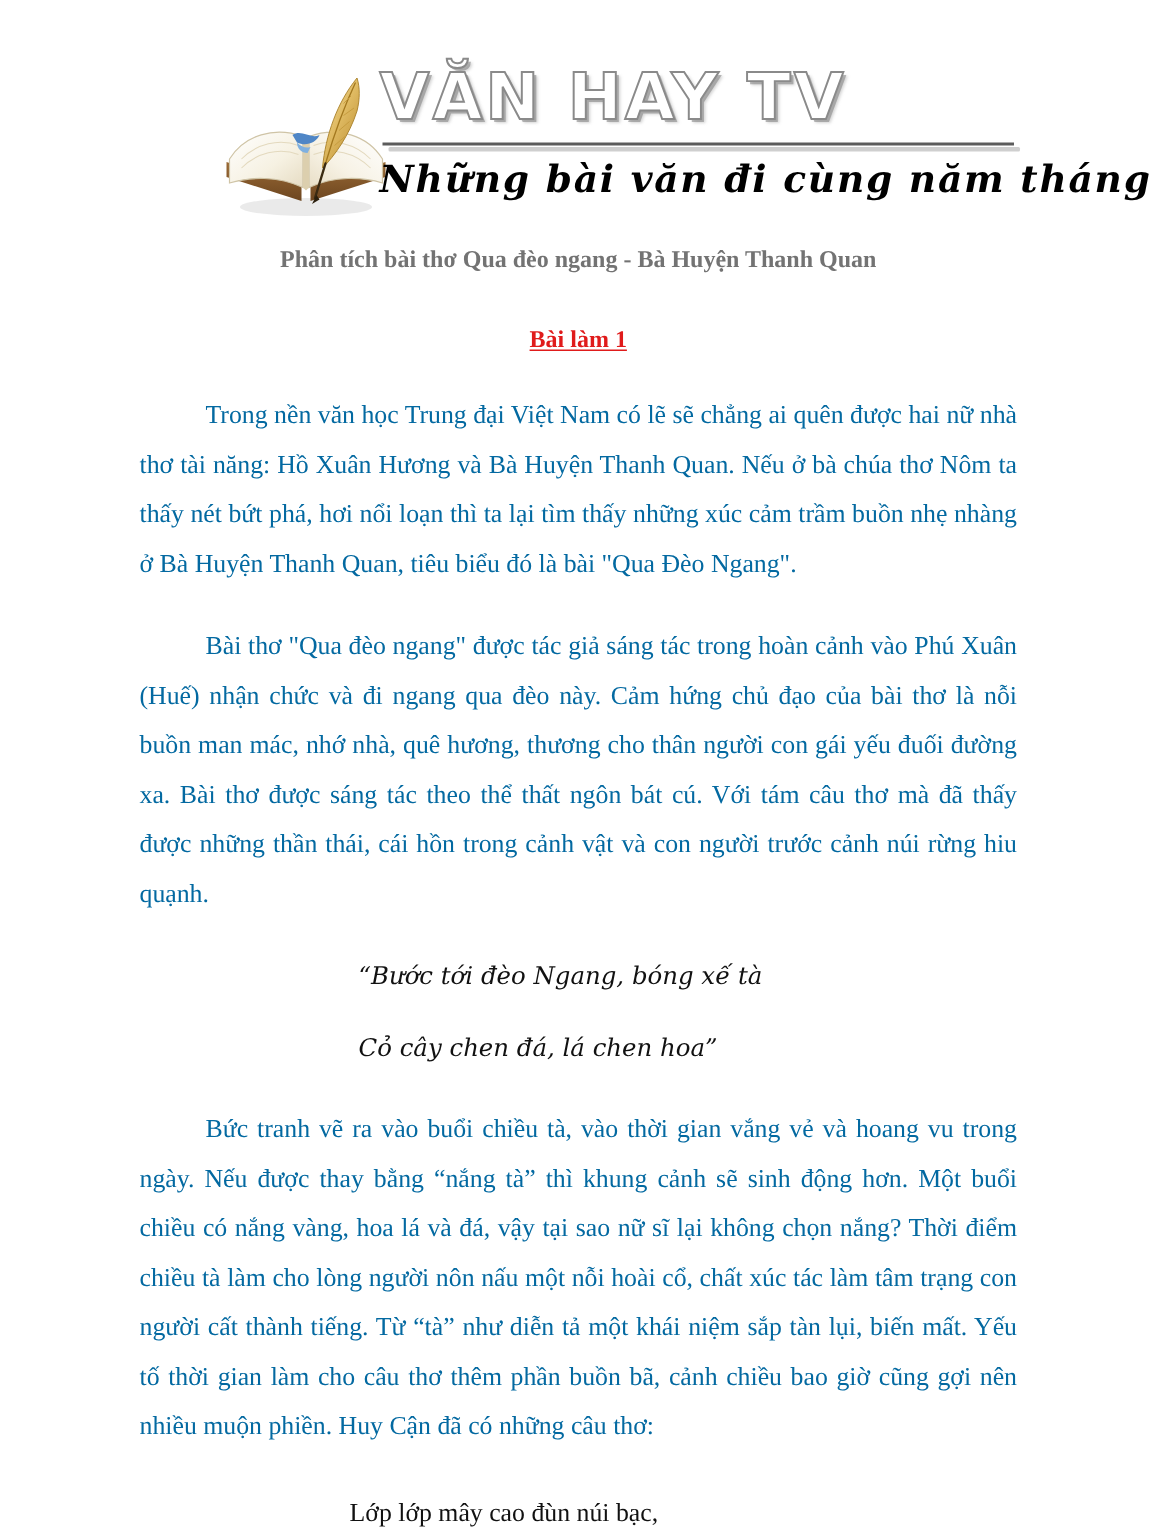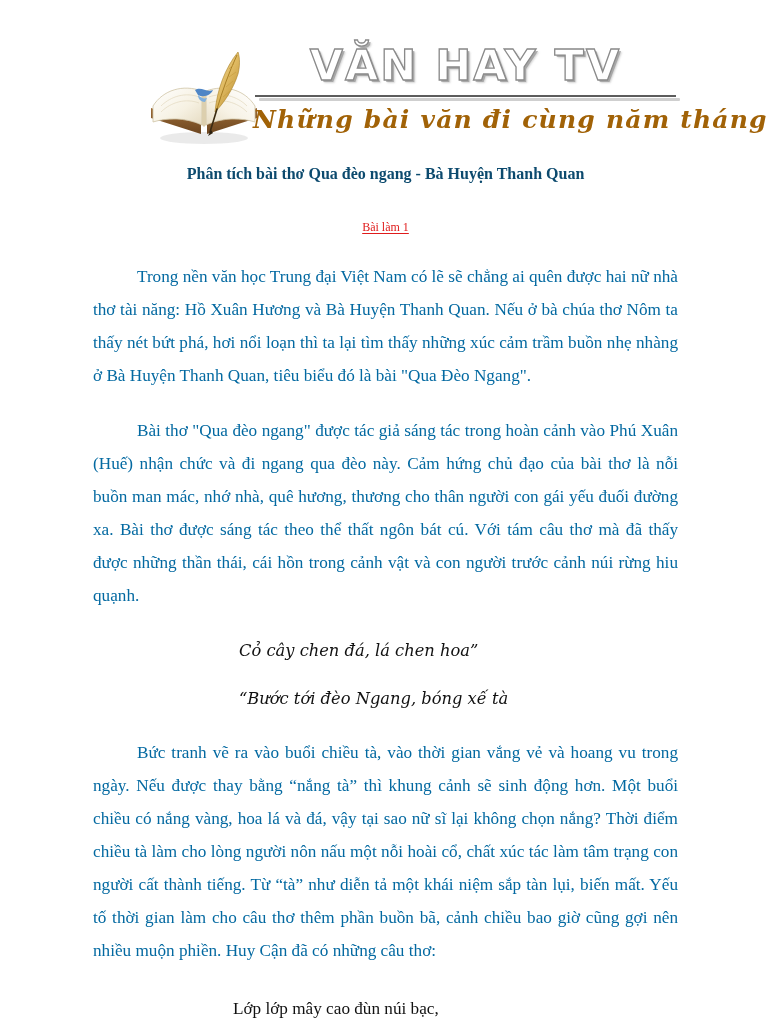--- a/index.html
+++ b/index.html
@@ -53,21 +53,21 @@
     top: 2px;
     width: 425px;
     height: 118px;
   }
 
   .brand-title {
     position: absolute;
     left: 0;
     top: 0;
     width: 425px;
-    text-align: center;
+    text-align: left;
     font-family: "DejaVu Sans", "Liberation Sans", sans-serif;
     font-weight: 700;
     font-size: 43px;
     line-height: 50px;
     letter-spacing: 2px;
     color: #ffffff;
     -webkit-text-stroke: 1.3px #8a8a8a;
     text-shadow:
        2px 2px 0 rgba(130,130,130,0.55),
        3px 3px 2px rgba(150,150,150,0.40);
@@ -104,48 +104,48 @@
     left: 0;
     top: 62px;
     width: 440px;
     text-align: center;
     font-family: "DejaVu Serif", "Liberation Serif", serif;
     font-style: italic;
     font-weight: 700;
     font-size: 25px;
     line-height: 36px;
     letter-spacing: 1.2px;
-    color: #a16207;
+    color: #000000;
     white-space: nowrap;
   }
 
   
   .doc {
     position: absolute;
     left: 93px;
     top: 162px;
     width: 585px;
   }
 
   .doc-title {
     margin: 0;
     padding: 0 0 0 0;
     text-align: center;
     font-size: 16px;
     line-height: 24px;
     font-weight: 700;
-    color: #0c4a6e;
+    color: #737373;
   }
 
   .doc-subtitle {
     margin: 30px 0 0 0;
     text-align: center;
-    font-size: 12px;
+    font-size: 16px;
     line-height: 22px;
-    font-weight: 400;
+    font-weight: 700;
     color: #e01b1b;
   }
   .doc-subtitle .u {
     text-decoration: underline;
     text-underline-offset: 2px;
   }
 
   p.para {
     margin: 22px 0 0 0;
     font-size: 17.2px;
@@ -261,22 +261,22 @@
 
     <div class="doc-subtitle">
       <span class="u">Bài làm 1</span>
     </div>
 
     <p class="para">Trong nền văn học Trung đại Việt Nam có lẽ sẽ chẳng ai quên được hai nữ nhà thơ tài năng: Hồ Xuân Hương và Bà Huyện Thanh Quan. Nếu ở bà chúa thơ Nôm ta thấy nét bứt phá, hơi nổi loạn thì ta lại tìm thấy những xúc cảm trầm buồn nhẹ nhàng ở Bà Huyện Thanh Quan, tiêu biểu đó là bài "Qua Đèo Ngang".</p>
 
     <p class="para">Bài thơ "Qua đèo ngang" được tác giả sáng tác trong hoàn cảnh vào Phú Xuân (Huế) nhận chức và đi ngang qua đèo này. Cảm hứng chủ đạo của bài thơ là nỗi buồn man mác, nhớ nhà, quê hương, thương cho thân người con gái yếu đuối đường xa. Bài thơ được sáng tác theo thể thất ngôn bát cú. Với tám câu thơ mà đã thấy được những thần thái, cái hồn trong cảnh vật và con người trước cảnh núi rừng hiu quạnh.</p>
 
     <div class="verse-block">
+      <p class="verse">“Bước tới đèo Ngang, bóng xế tà</p>
       <p class="verse">Cỏ cây chen đá, lá chen hoa”</p>
-      <p class="verse">“Bước tới đèo Ngang, bóng xế tà</p>
     </div>
 
     <p class="para">Bức tranh vẽ ra vào buổi chiều tà, vào thời gian vắng vẻ và hoang vu trong ngày. Nếu được thay bằng “nắng tà” thì khung cảnh sẽ sinh động hơn. Một buổi chiều có nắng vàng, hoa lá và đá, vậy tại sao nữ sĩ lại không chọn nắng? Thời điểm chiều tà làm cho lòng người nôn nấu một nỗi hoài cổ, chất xúc tác làm tâm trạng con người cất thành tiếng. Từ “tà” như diễn tả một khái niệm sắp tàn lụi, biến mất. Yếu tố thời gian làm cho câu thơ thêm phần buồn bã, cảnh chiều bao giờ cũng gợi nên nhiều muộn phiền. Huy Cận đã có những câu thơ:</p>
 
     <div class="verse-plain-block">
       <p class="verse-plain">Lớp lớp mây cao đùn núi bạc,</p>
 
     </div>
 
   </div>

